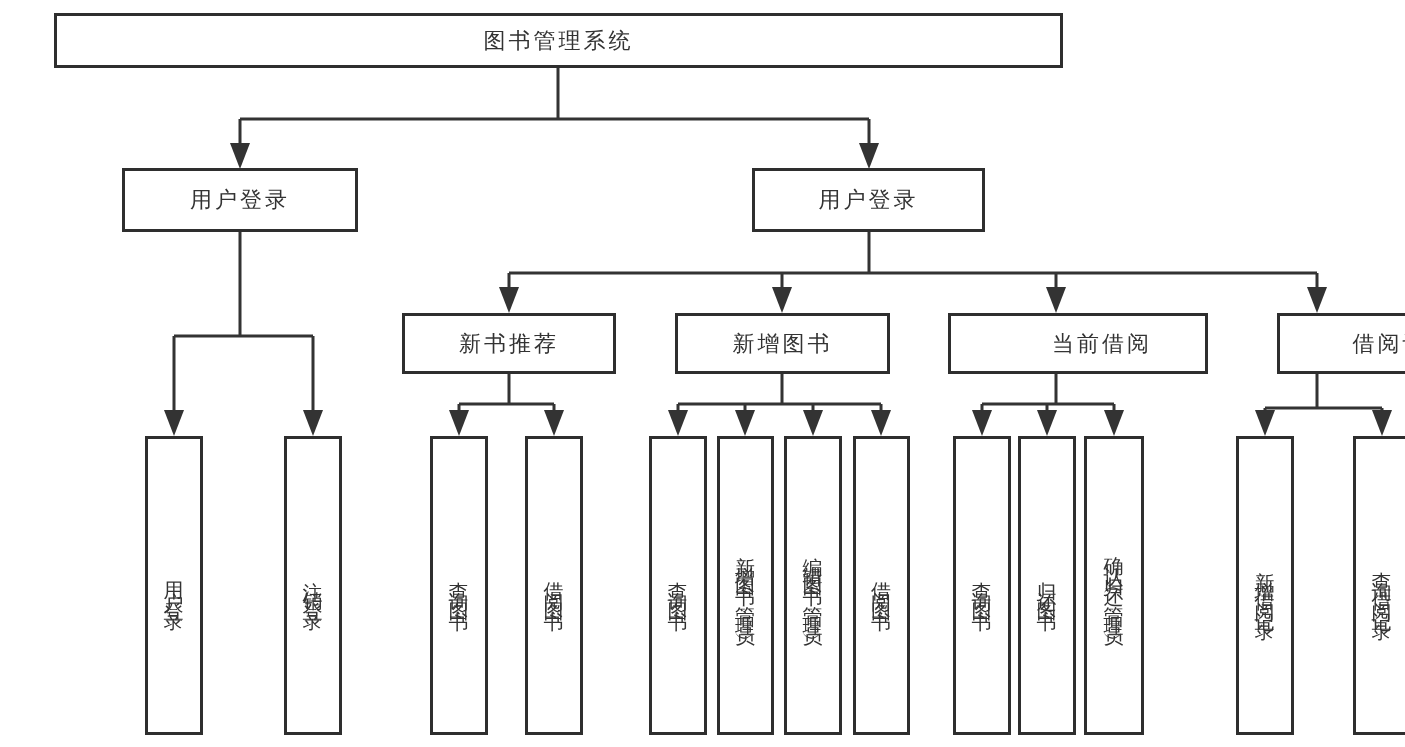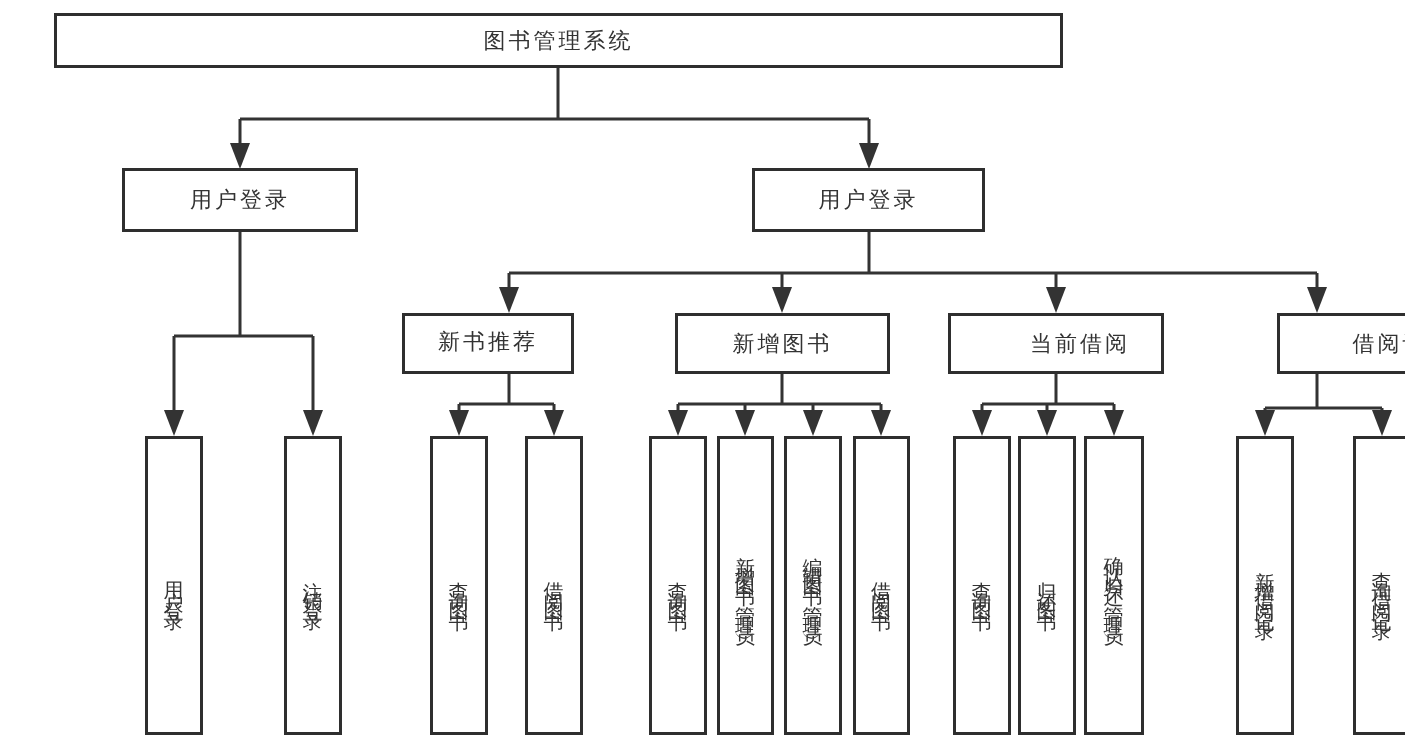--- a/index.html
+++ b/index.html
@@ -38,23 +38,23 @@
     letter-spacing: 10px;
     line-height: 1;
   }
   
   .n-root            { left: 14px;  top: 13px;  width: 1009px; height: 55px; }
   
   .n-user-login      { left: 82px;  top: 168px; width: 236px; height: 64px; }
   .n-book-mgmt       { left: 712px; top: 168px; width: 233px; height: 64px; }
   
   .lvl2              { top: 313px; height: 61px; }
-  .n-new-book-rec    { left: 362px;  width: 172px; font-family: Liberation Mono, monospace; }
+  .n-new-book-rec    { left: 362px;  width: 214px; }
   .n-book-borrow     { left: 635px;  width: 215px; }
-  .n-current-borrow  { left: 908px;  width: 216px; padding-left: 48px; }
+  .n-current-borrow  { left: 908px;  width: 260px; padding-left: 48px; }
   .n-borrow-records  { left: 1237px; width: 251px; }
   
   .n-leaf-user-login      { left: 105px;  width: 58px; }
   .n-leaf-logout          { left: 244px;  width: 58px; }
   .n-leaf-newbook-query   { left: 390px;  width: 58px; }
   .n-leaf-newbook-borrow  { left: 485px;  width: 58px; }
   .n-leaf-borrow-query    { left: 609px;  width: 58px; }
   .n-leaf-borrow-add      { left: 677px;  width: 57px; }
   .n-leaf-borrow-edit     { left: 744px;  width: 58px; }
   .n-leaf-borrow-borrow   { left: 813px;  width: 57px; }

